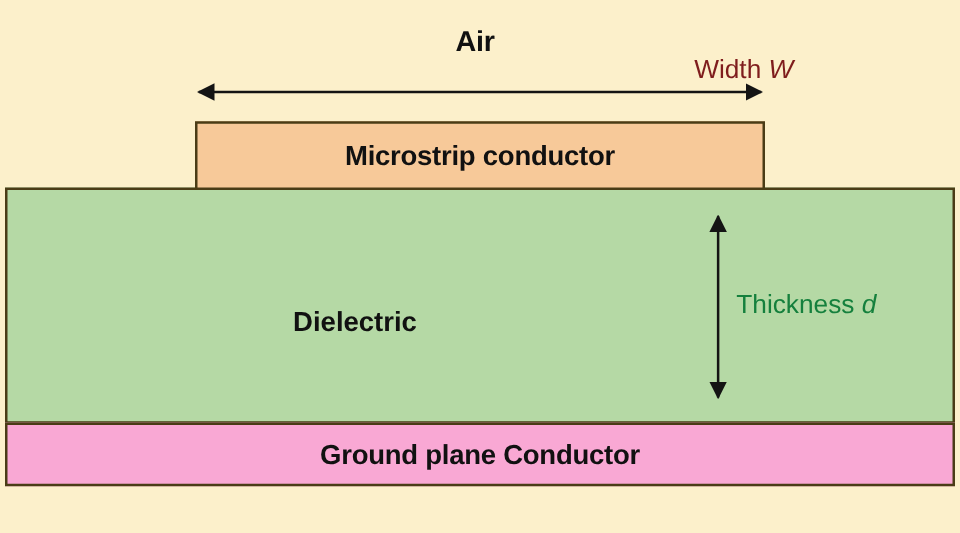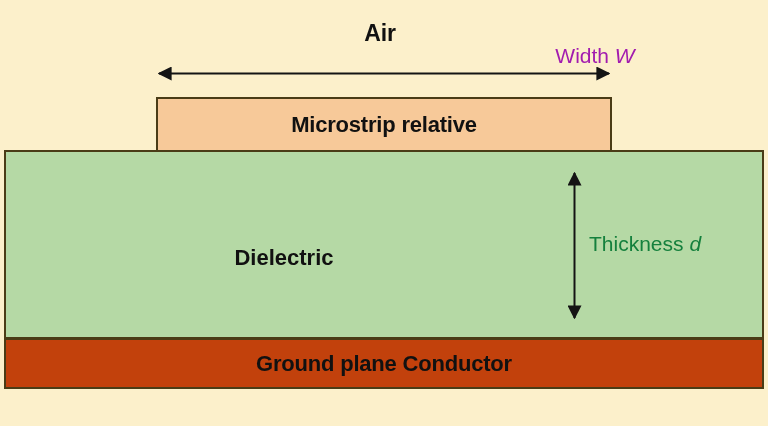--- a/index.html
+++ b/index.html
@@ -38,21 +38,21 @@
     width: 760px;
     height: 189px;
     background: #b5d9a5;
   }
 
   #ground-plane-layer {
     left: 4px;
     top: 338px;
     width: 760px;
     height: 51px;
-    background: #c2410c;
+    background: #f9a8d4;
   }
 
   #microstrip-conductor-layer {
     left: 156px;
     top: 97px;
     width: 456px;
     height: 55px;
     background: #f7c999;
     z-index: 4;
   }
@@ -117,21 +117,21 @@
 
   
 
   #width-annotation-label {
     position: absolute;
     left: 505px;
     top: 44px;
     width: 180px;
     text-align: center;
     font-size: 21px;
-    color: #a21caf;
+    color: #7f1d1d;
     white-space: nowrap;
   }
 
   #thickness-annotation-label {
     position: absolute;
     left: 589px;
     top: 232px;
     font-size: 21px;
     color: #15803d;
     white-space: nowrap;
@@ -175,21 +175,21 @@
         <path d="M 0 0 L 10 5 L 0 10 z" fill="#141414"></path>
       </marker>
       <marker id="arrow-right" viewBox="0 0 10 10" refX="9" refY="5" markerWidth="7" markerHeight="7" orient="auto">
         <path d="M 0 0 L 10 5 L 0 10 z" fill="#141414"></path>
       </marker>
     </defs>
     <line x1="4" y1="10.5" x2="454" y2="10.5" stroke="#141414" stroke-width="2" marker-start="url(#arrow-left)" marker-end="url(#arrow-right)"></line>
   </svg>
 
   <div id="microstrip-conductor-layer" class="layer">
-    <span id="microstrip-conductor-label" class="bold-label">Microstrip relative</span>
+    <span id="microstrip-conductor-label" class="bold-label">Microstrip conductor</span>
   </div>
 
   <div id="dielectric-layer" class="layer"></div>
 
   <div id="dielectric-text-block">
     <span id="dielectric-title">Dielectric</span>
   </div>
 
   <svg id="thickness-dimension-arrow" viewBox="0 0 21 153">
     <defs>

